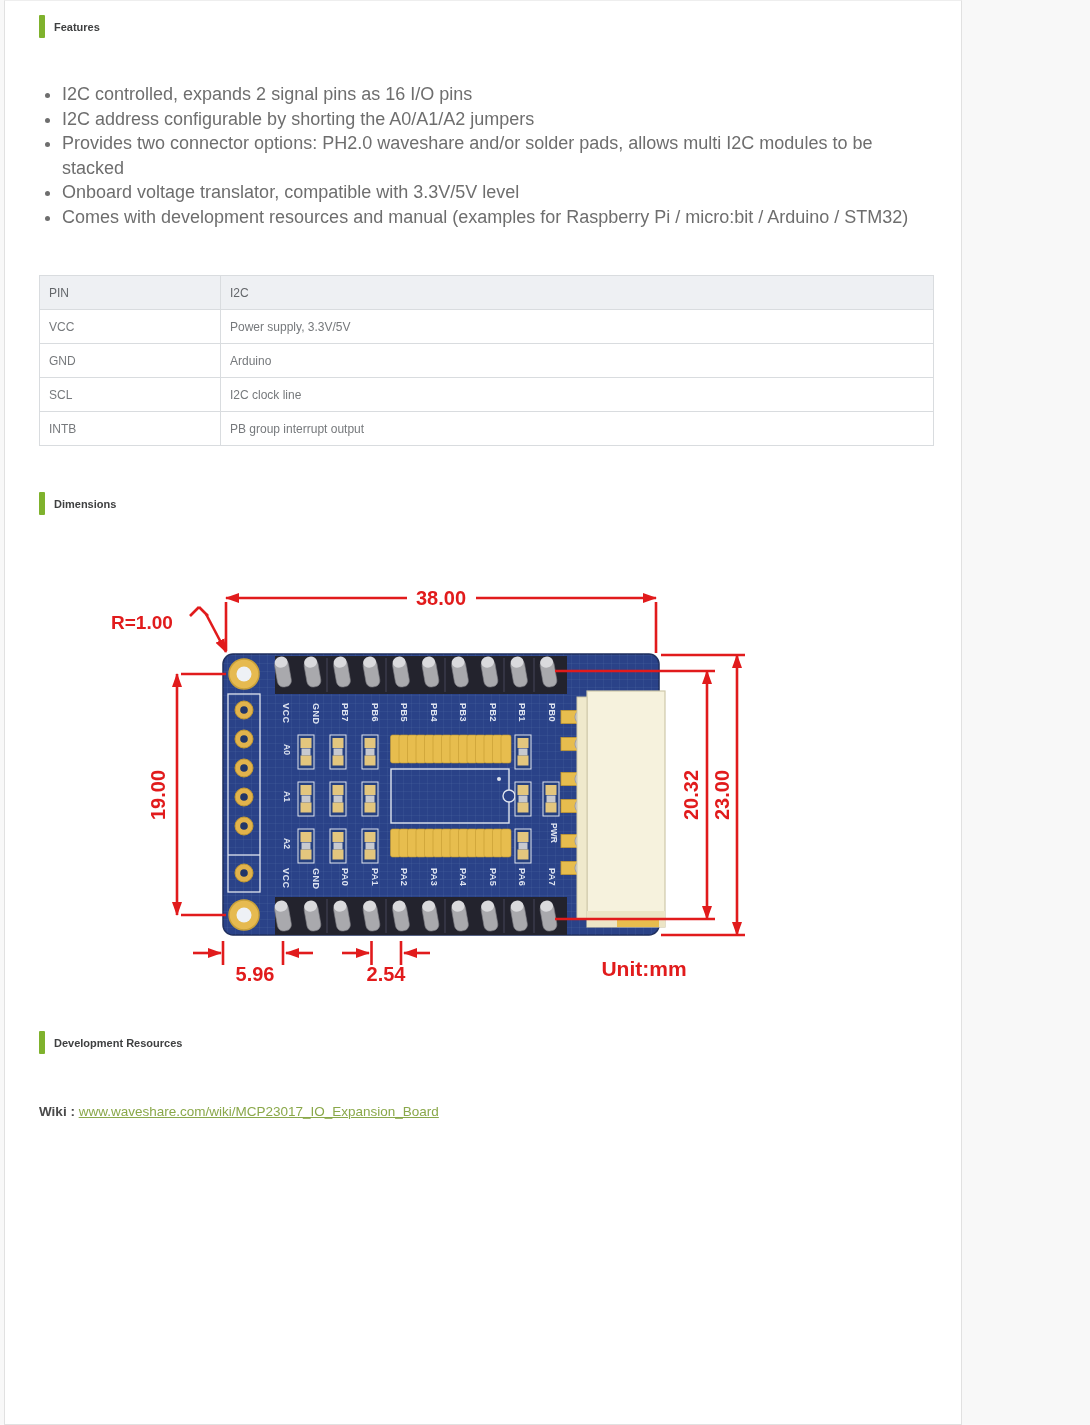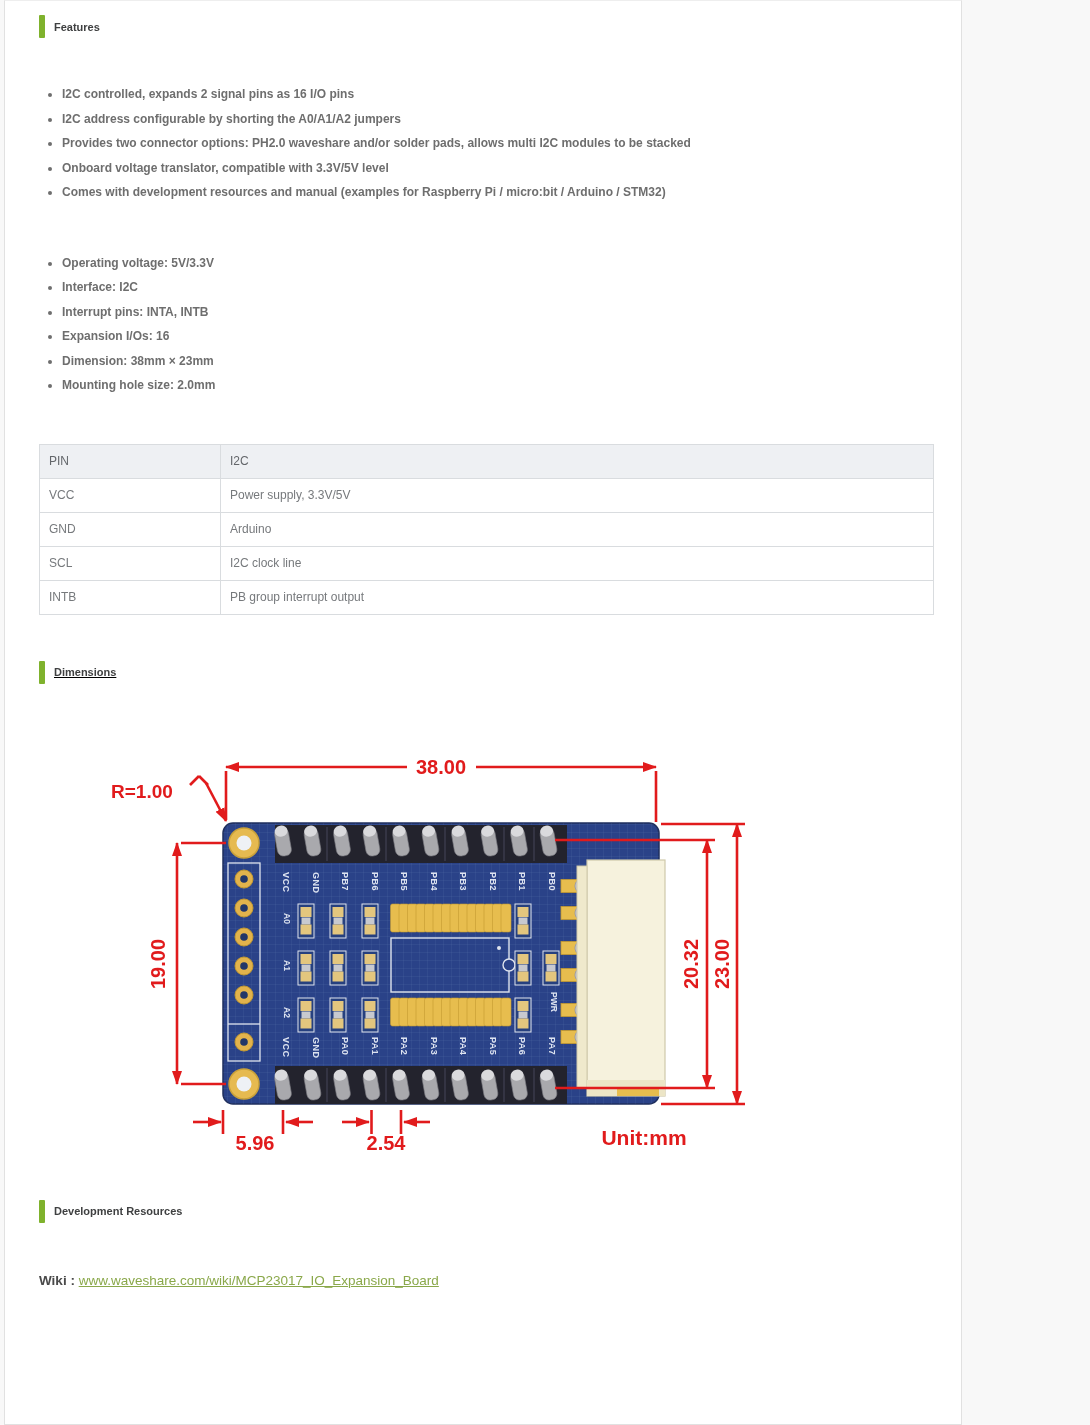--- a/index.html
+++ b/index.html
@@ -1,21 +1,21 @@
 <!DOCTYPE html>
 <html><head>
 <meta charset="utf-8">
 <style>
   html,body{margin:0;padding:0;background:#f8f8f8;font-family:"Liberation Sans",sans-serif;}
   .panel{box-sizing:border-box;margin-left:4px;width:958px;min-height:1425px;background:#fff;
          border:1px solid #e1e1e1;border-top:1px solid #eee;padding:14px 28px 30px 34px;}
   h2.sec{display:flex;align-items:center;margin:0;font-size:11px;font-weight:bold;color:#3f4041;}
   h2.sec .bar{display:inline-block;width:6px;height:23px;margin-right:9px;border-radius:1px;}
   ul.blist{list-style:disc;margin:44px 0 0 0;padding:0 0 0 23px;color:#6e6e6e;}
-  ul.blist li{font-size:12px;line-height:24.5px;font-weight:bold;}
+  ul.blist li{font-size:18px;line-height:24.5px;}
   section{margin:0 0 46px 0;}
   table.ifc{margin-top:42px;border-collapse:collapse;width:895px;}
   table.ifc th,table.ifc td{border:1px solid #d9dcdf;height:21px;padding:6px 9px;font-size:12px;
       font-weight:400;text-align:left;vertical-align:middle;}
   table.ifc th{background:#eef0f3;color:#63666a;}
   table.ifc td{color:#76797c;}
   td.c1,th.c1{width:162px;}
   .diagram-wrap{margin:52px 0 10px 60px;}
   .wiki-line{margin-top:50px;font-size:13.5px;color:#4a4a4a;}
   .wiki-line .lbl{font-weight:bold;}
@@ -40,28 +40,20 @@
     <ul class="blist">
       <li>I2C controlled, expands 2 signal pins as 16 I/O pins</li>
       <li>I2C address configurable by shorting the A0/A1/A2 jumpers</li>
       <li>Provides two connector options: PH2.0 waveshare and/or solder pads, allows multi I2C modules to be stacked</li>
       <li>Onboard voltage translator, compatible with 3.3V/5V level</li>
       <li>Comes with development resources and manual (examples for Raspberry Pi / micro:bit / Arduino / STM32)</li>
     </ul>
   </section>
 
   <section>
-    <ul class="blist">
-      <li>Operating voltage: 5V/3.3V</li>
-      <li>Interface: I2C</li>
-      <li>Interrupt pins: INTA, INTB</li>
-      <li>Expansion I/Os: 16</li>
-      <li>Dimension: 38mm × 23mm</li>
-      <li>Mounting hole size: 2.0mm</li>
-    </ul>
   </section>
 
   <section>
     <table class="ifc">
       <thead>
         <tr>
           <th class="c1">PIN</th>
           <th>I2C</th>
         </tr>
       </thead>
@@ -79,21 +71,21 @@
           <td>I2C clock line</td>
           </tr>
         <tr>
           <td class="c1">INTB</td>
           <td>PB group interrupt output</td>
           </tr>
       </tbody>
     </table>
   </section>
 
-  <section style="margin-bottom:40px;text-decoration:underline;">
+  <section style="margin-bottom:40px;">
     <h2 class="sec">
       <span class="bar" style="background:#7fb22d"></span>
       <span>Dimensions</span>
     </h2>
 
     <div class="diagram-wrap">
     <svg width="660" height="420" viewBox="0 0 660 420">
       <defs>
         <marker id="mE" markerWidth="15" markerHeight="12" refX="13" refY="5" orient="auto" markerUnits="userSpaceOnUse">
           <path d="M0,0 L14,5 L0,10 Z" fill="#e11b1c"></path>

